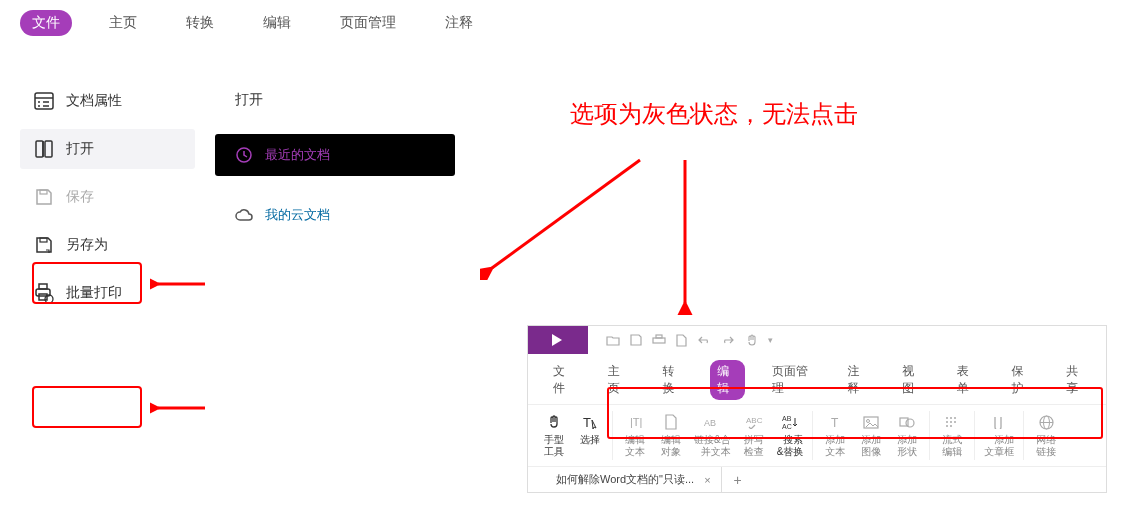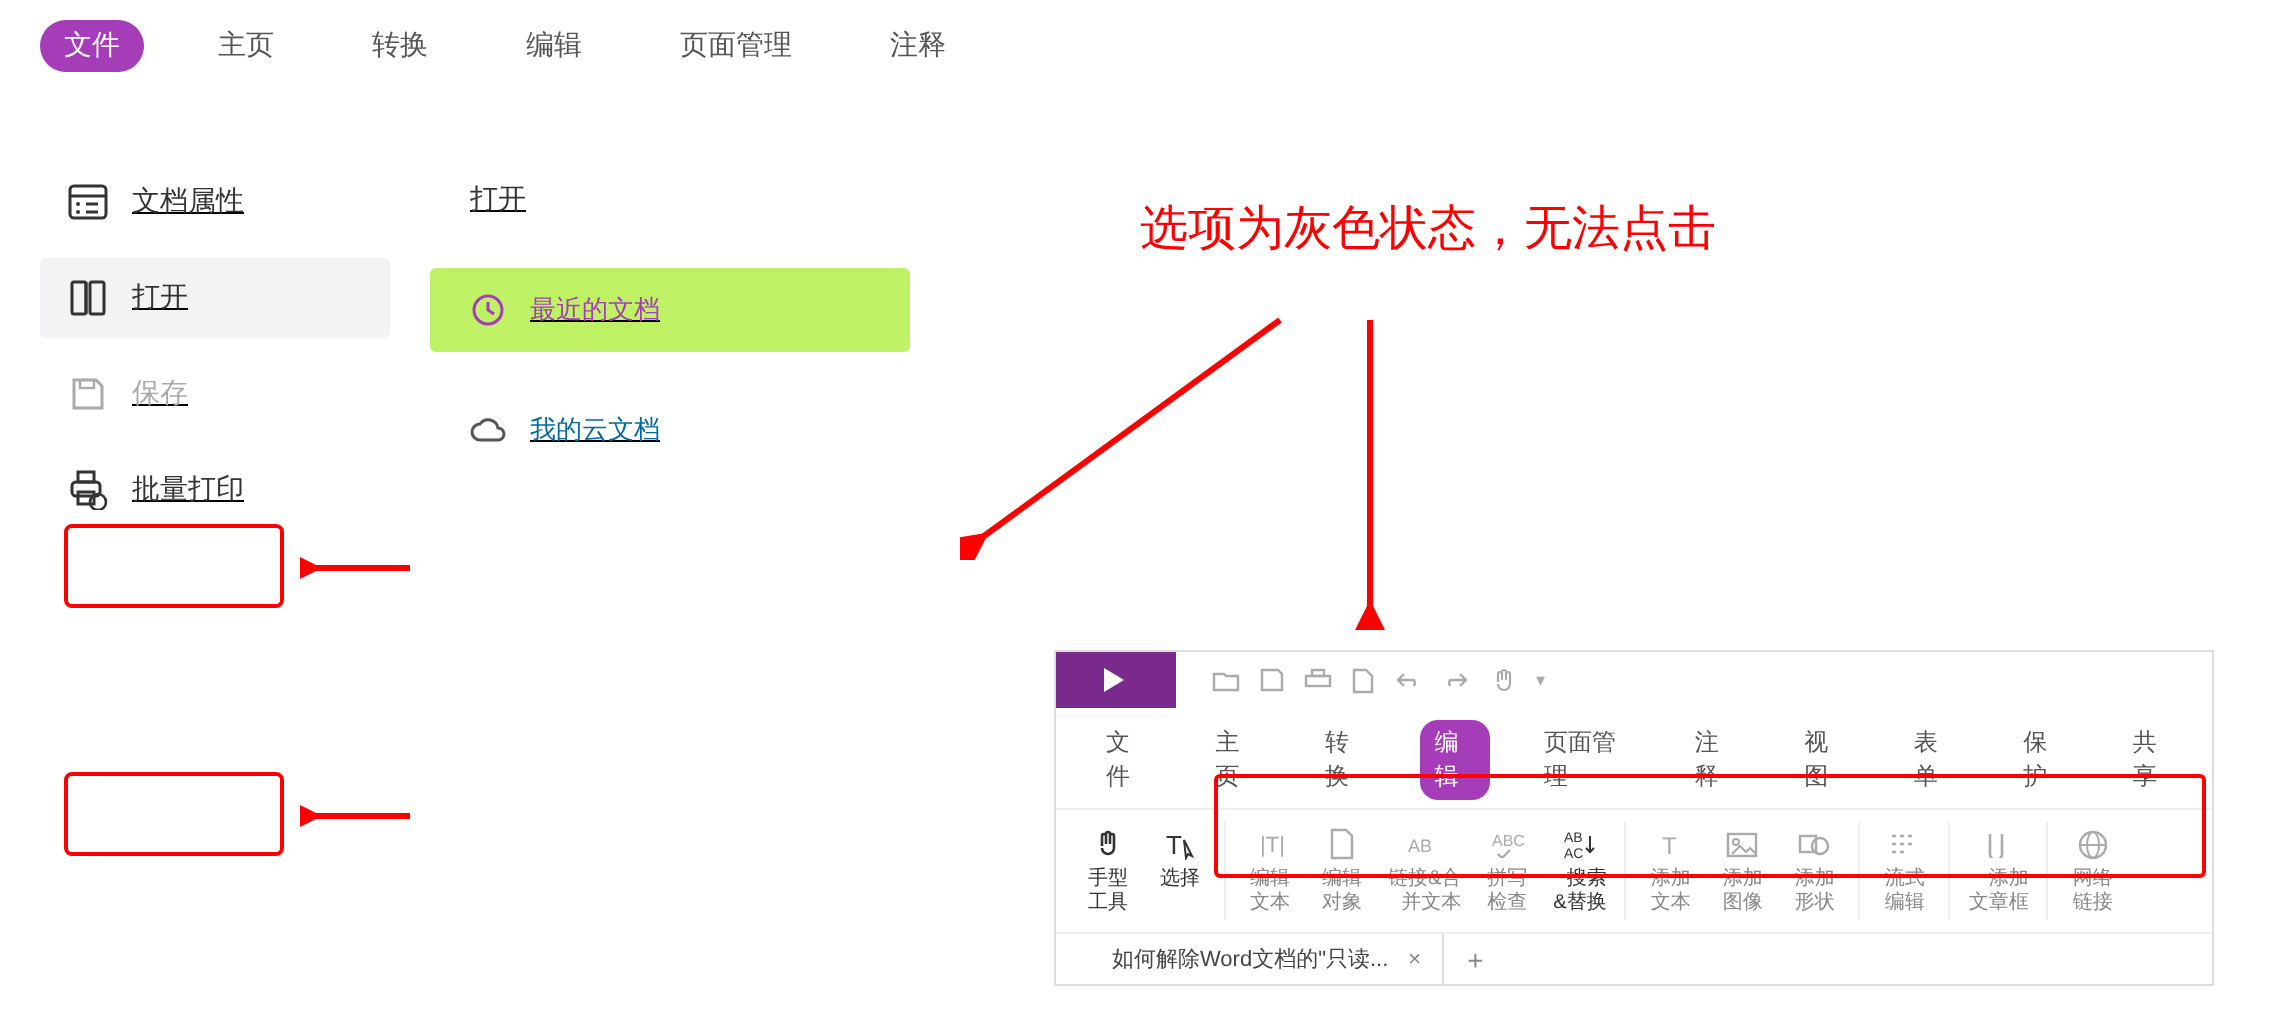--- a/index.html
+++ b/index.html
@@ -5,33 +5,33 @@
 * { margin: 0; padding: 0; box-sizing: border-box; font-family: "Microsoft YaHei", sans-serif; }
 body { background: #fff; width: 1137px; height: 516px; position: relative; overflow: hidden; }
 
 
 .left-panel { position: absolute; left: 20px; top: 5px; width: 470px; }
 
 .top-tabs { display: flex; gap: 25px; align-items: center; padding: 5px 0 15px 0; }
 .top-tab { font-size: 14px; color: #555; padding: 4px 12px; cursor: pointer; }
 .top-tab.active { background: #a53db9; color: #fff; border-radius: 14px; }
 
-.file-menu-area { display: flex; text-decoration: underline; }
+.file-menu-area { display: flex; }
 .file-left-col { width: 175px; display: flex; flex-direction: column; gap: 8px; padding-top: 30px; }
 .file-item { display: flex; align-items: center; gap: 12px; padding: 10px 14px; font-size: 14px; color: #333; border-radius: 3px; position: relative; }
 .file-item.selected { background: #f3f3f6; }
 .file-item.disabled { color: #aaa; }
 .file-item .icon { width: 20px; height: 20px; display: inline-flex; align-items: center; justify-content: center; color: #333; }
 .file-item.disabled .icon { color: #aaa; }
 .red-box { position: absolute; border: 2px solid #ff0000; border-radius: 4px; pointer-events: none; }
 
 .file-right-col { width: 260px; padding-left: 20px; padding-top: 30px; }
 .section-title { font-size: 14px; color: #333; padding: 10px 10px 25px 20px; }
 .sub-item { display: flex; align-items: center; gap: 12px; padding: 12px 20px; font-size: 13px; color: #0369a1; border-radius: 3px; margin-bottom: 18px; }
-.sub-item.active { background: #bef264; color: #a53db9; }
+.sub-item.active { background: #000000; color: #a53db9; }
 .sub-item .sicon { width: 18px; height: 18px; display: inline-flex; align-items: center; justify-content: center; }
 
 
 .annotation-text { position: absolute; left: 570px; top: 98px; font-size: 24px; color: #ff0000; }
 .arrow { position: absolute; pointer-events: none; }
 
 
 .mini-app { position: absolute; left: 527px; top: 325px; width: 580px; border: 1px solid #ddd; background: #fff; }
 .mini-titlebar { height: 28px; background: #fff; display: flex; align-items: center; }
 .mini-logo { width: 60px; height: 28px; background: #7a2a8c; display: flex; align-items: center; justify-content: center; }
@@ -103,20 +103,30 @@
       <div class="file-item disabled" style="position:relative;align-items:center;">
         <span class="icon">
           <svg width="18" height="18" viewBox="0 0 18 18">
               <path d="M2 2 h11 l3 3 v11 h-14 z" fill="none" stroke="currentColor" stroke-width="1.5"></path>
               <rect x="5" y="2" width="7" height="4" fill="none" stroke="currentColor" stroke-width="1.2"></rect>
             </svg>
         </span>
         <span>保存</span>
       </div>
 
+      <div class="file-item">
+        <span class="icon">
+          <svg width="18" height="18" viewBox="0 0 18 18">
+              <path d="M2 2 h11 l3 3 v11 h-14 z" fill="none" stroke="currentColor" stroke-width="1.5"></path>
+              <rect x="5" y="2" width="7" height="4" fill="none" stroke="currentColor" stroke-width="1.2"></rect>
+              <path d="M11 14 l3 0 l0 3" fill="none" stroke="currentColor" stroke-width="1.2"></path>
+            </svg>
+        </span>
+        <span>另存为</span>
+      </div>
 
 
       <div class="file-item">
         <span class="icon">
           <svg width="20" height="20" viewBox="0 0 20 20">
               <rect x="2" y="6" width="14" height="7" rx="2" fill="none" stroke="currentColor" stroke-width="1.5"></rect>
               <rect x="5" y="1" width="8" height="5" fill="none" stroke="currentColor" stroke-width="1.5"></rect>
               <rect x="5" y="11" width="8" height="6" fill="none" stroke="currentColor" stroke-width="1.5"></rect>
               <circle cx="15" cy="16" r="4" fill="none" stroke="currentColor" stroke-width="1.3"></circle>
             </svg>

